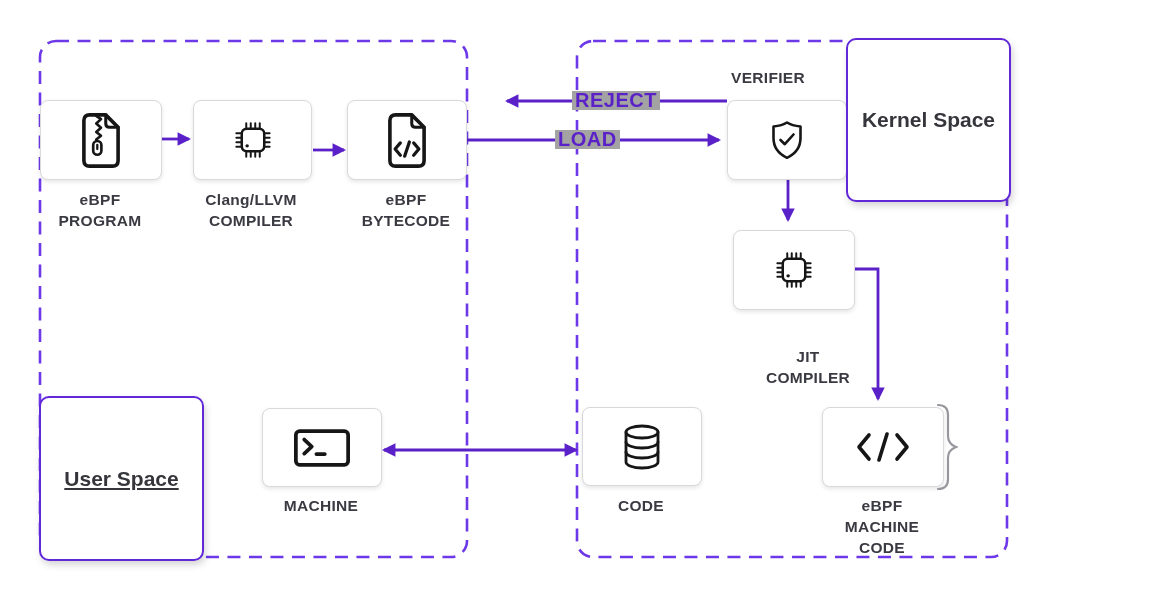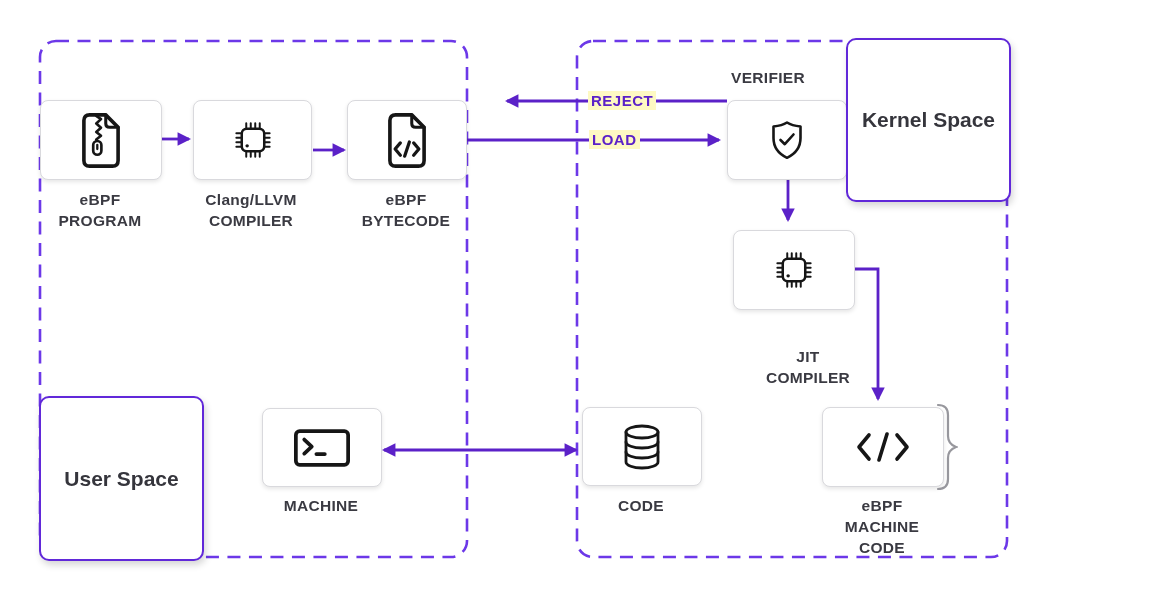--- a/index.html
+++ b/index.html
@@ -18,22 +18,22 @@
   .nlabel{
     position:absolute;z-index:3;text-align:center;font-weight:bold;font-size:15.5px;
     line-height:21px;color:var(--label);letter-spacing:.3px;white-space:pre-line;
   }
   .space-box{
     position:absolute;z-index:4;background:#fff;border:2.5px solid var(--purple-solid);
     border-radius:10px;display:flex;align-items:center;justify-content:center;
     font-weight:bold;font-size:21px;color:#35353c;box-shadow:2px 4px 7px rgba(0,0,0,.16);
   }
   .edge-label{
-    position:absolute;z-index:3;font-weight:bold;font-size:15px;letter-spacing:.5px;
-    color:var(--purple-arrow);background:#fef9c3;padding:0 3px;line-height:19px;margin-left:16px;
+    position:absolute;z-index:3;font-weight:bold;font-size:20px;letter-spacing:.5px;
+    color:var(--purple-arrow);background:#a3a3a3;padding:0 3px;line-height:19px;
   }
   .hooks{
     position:absolute;z-index:3;font-size:15.5px;line-height:21px;color:#1e1e23;
     white-space:pre-line;text-align:left;
   }
   .brace{position:absolute;z-index:3;}
 </style>
 </head>
 <body>
 
@@ -147,39 +147,39 @@
         <polyline points="13,3 3,15 13,27"></polyline>
         <polyline points="41,3 51,15 41,27"></polyline>
         <path d="M31,2 L23,28"></path>
       </g>
     </svg>
   </div>
 
   <div class="space-box" style="left:846px;top:38px;width:161px;height:160px;">
     <span>Kernel Space</span>
   </div>
-  <div class="space-box" style="left:39px;top:396px;width:161px;height:161px;">
+  <div class="space-box" style="left:39px;top:396px;width:161px;height:161px;text-decoration:underline;">
     <span>User Space</span>
   </div>
 
   <div class="nlabel" style="left:40px;top:189px;width:120px;">eBPF
 PROGRAM</div>
   <div class="nlabel" style="left:186px;top:189px;width:130px;text-align:center;">Clang/LLVM
 COMPILER</div>
   <div class="nlabel" style="left:346px;top:189px;width:120px;">eBPF
 BYTECODE</div>
   <div class="nlabel" style="left:708px;top:67px;width:120px;text-align:center;">VERIFIER</div>
   <div class="nlabel" style="left:748px;top:318px;width:120px;margin-top:28px;">JIT
 COMPILER</div>
   <div class="nlabel" style="left:261px;top:495px;width:120px;">MACHINE</div>
   <div class="nlabel" style="left:581px;top:495px;width:120px;">CODE</div>
   <div class="nlabel" style="left:822px;top:495px;width:120px;">eBPF
 MACHINE
 CODE</div>
 
   <span class="edge-label" style="left:572px;top:91px;">REJECT</span>
-  <span class="edge-label" style="left:573px;top:130px;">LOAD</span>
+  <span class="edge-label" style="left:555px;top:130px;">LOAD</span>
 
   <svg class="brace" style="left:936px;top:403px;" width="22" height="88" viewBox="0 0 22 88">
     <path d="M2,2 Q12,2 12,12 V33 Q12,41 20,44 Q12,47 12,55 V76 Q12,86 2,86" fill="none" stroke="#97979d" stroke-width="2.2" stroke-linecap="round"></path>
   </svg>
 
 </div>
 
 </body></html>

